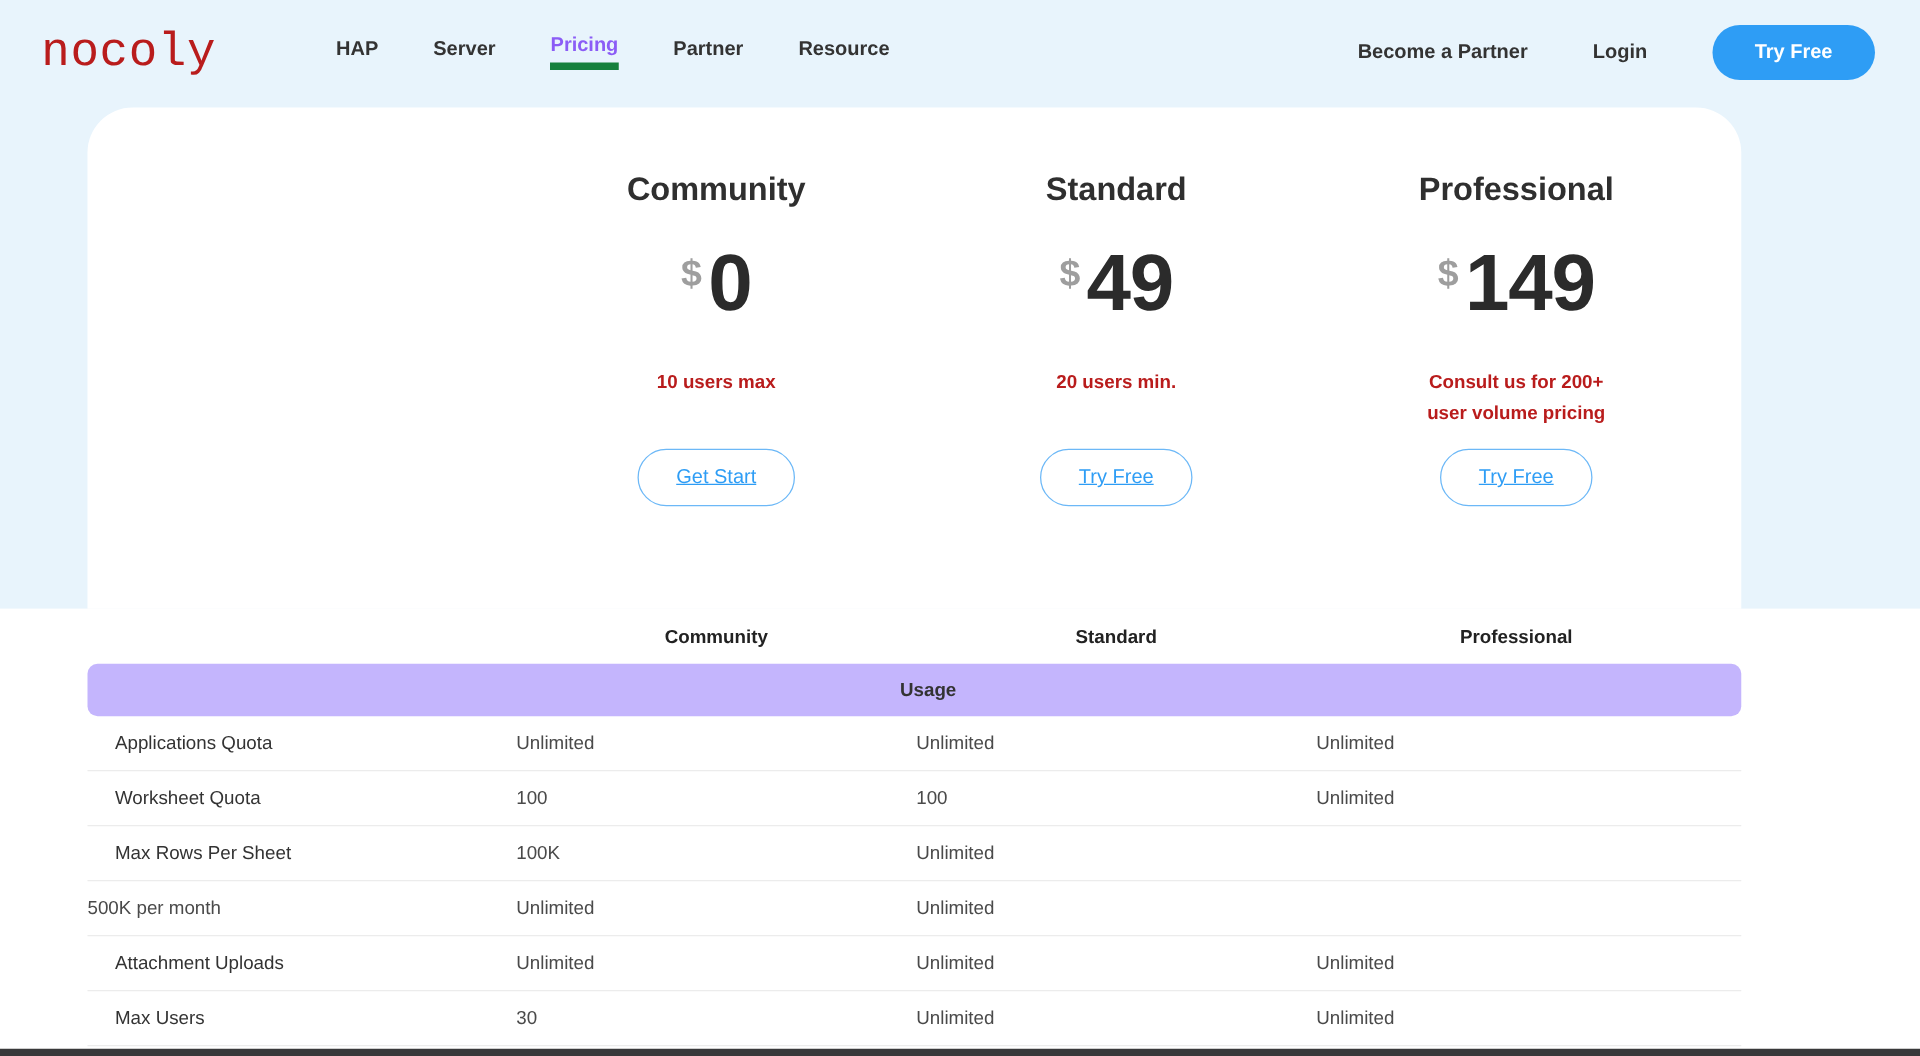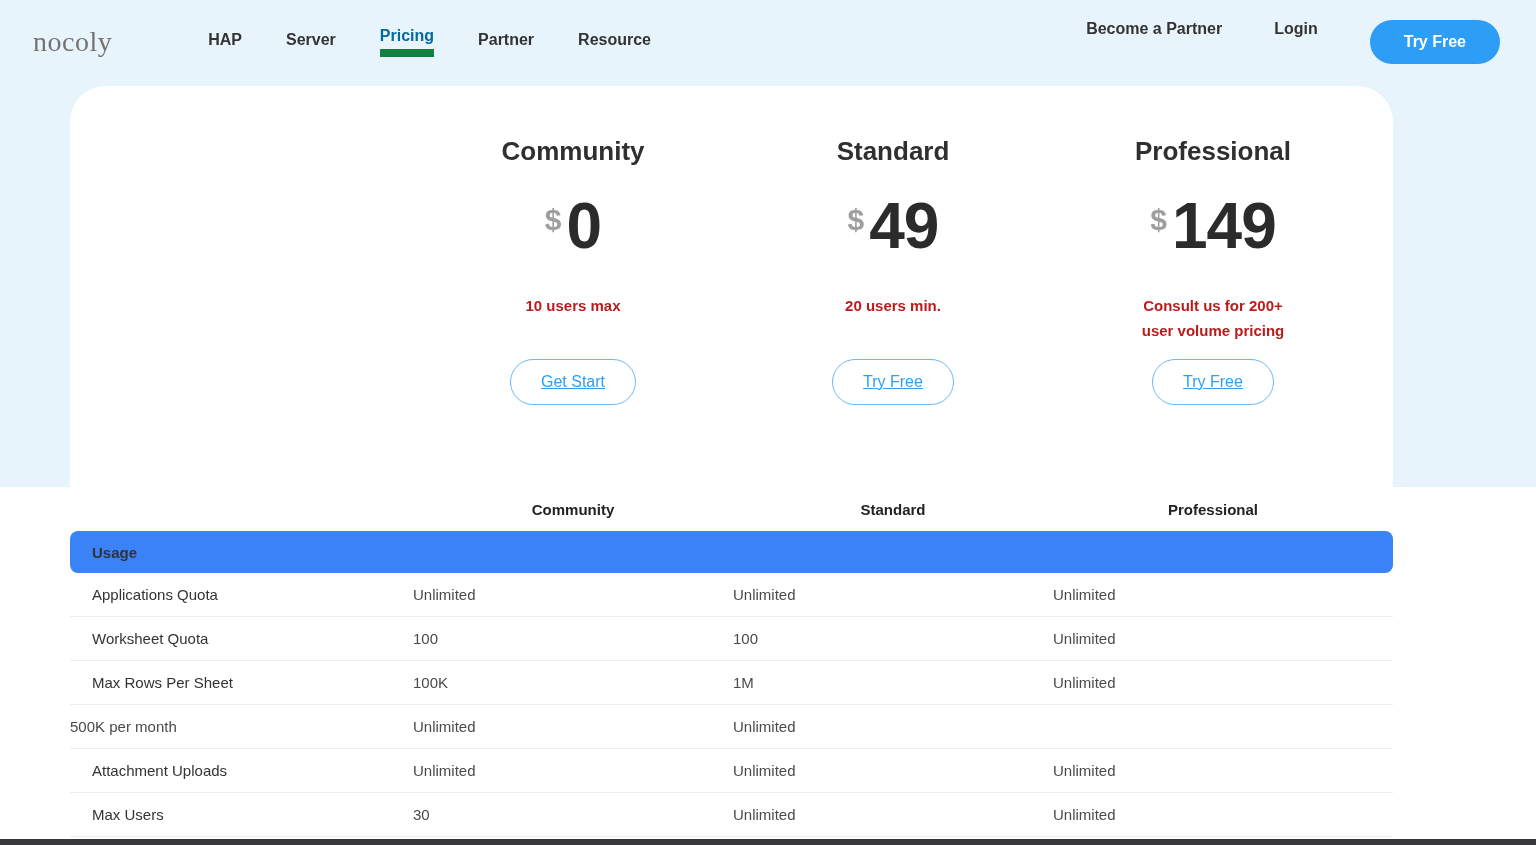--- a/index.html
+++ b/index.html
@@ -3,27 +3,27 @@
 <meta charset="utf-8">
 <style>
   * { margin:0; padding:0; box-sizing:border-box; }
   html,body { width:1536px; height:845px; overflow:hidden; background:#ffffff;
     font-family:"Liberation Sans", sans-serif; }
 
   
   .blue-zone { background:#e8f4fc; }
 
   .navbar { height:84px; display:flex; align-items:center; padding:0 36px 0 33px; }
-  .logo { font-family:Liberation Serif, serif; font-size:28px; font-weight:400;
-    color:#737373; letter-spacing:0.5px; cursor:pointer; }
+  .logo { font-family:Liberation Mono, monospace; font-size:38px; font-weight:400;
+    color:#b91c1c; letter-spacing:0.5px; cursor:pointer; }
   .nav { display:flex; align-items:center; margin-left:96px; gap:44px; }
   .nav-item { font-size:16px; font-weight:700; color:#333; text-decoration:none;
     cursor:pointer; padding-bottom:4px; }
-  .nav-item.active { color:#0369a1; border-bottom:8px solid #15803d; }
-  .nav-right { margin-left:auto; display:flex; align-items:flex-start; gap:52px; }
+  .nav-item.active { color:#8b5cf6; border-bottom:6px solid #15803d; }
+  .nav-right { margin-left:auto; display:flex; align-items:center; gap:52px; }
   .nav-link { font-size:16px; font-weight:700; color:#333; text-decoration:none; cursor:pointer; }
   .btn-primary { background:#2e9df5; color:#fff; border:none; border-radius:22px;
     height:44px; padding:0 34px; font-size:16px; font-weight:700; cursor:pointer;
     font-family:"Liberation Sans", sans-serif; }
 
   
   .hero { padding-top:2px; }
   .card { margin:0 0 0 70px; width:1323px; height:401px; background:#fff;
     border-radius:36px 36px 0 0; }
   .plan-grid { display:grid; grid-template-columns:343px 320px 320px 320px 20px; }
@@ -37,21 +37,21 @@
   .btn-outline { background:#fff; color:#2e9df5; border:1px solid #6cb8f7; border-radius:23px;
     height:46px; padding:0 30px; min-width:118px; font-size:16px; cursor:pointer;
     font-family:"Liberation Sans", sans-serif; margin-top:14px;text-decoration:underline; }
 
   
   .compare { background:#fff; }
   .t-grid { display:grid; grid-template-columns:343px 320px 320px 320px 20px; align-items:center; }
   .t-wrap { margin-left:70px; width:1323px; }
   .t-head { height:44px; }
   .t-head .c { font-size:15px; font-weight:700; color:#222; text-align:center; }
-  .t-section { height:42px; background:#3b82f6; border-radius:8px; display:flex; align-items:center; }
+  .t-section { height:42px; background:#c4b5fd; border-radius:8px; display:flex; align-items:center;justify-content:center; }
   .t-section span { font-size:15px; font-weight:700; color:#333; padding-left:22px; }
   .t-row { height:44px; border-bottom:1px solid #ececec; }
   .t-row .lbl { font-size:15px; color:#333; padding-left:22px; }
   .t-row .val { font-size:15px; color:#4a4a4a; text-align:left; }
 
   .footer-strip { height:6px; background:#38383a; margin-top:2px; }
 </style>
 </head>
 <body>
 
@@ -149,21 +149,20 @@
       <div class="lbl">Worksheet Quota</div>
       <div class="val">100</div>
       <div class="val">100</div>
       <div class="val">Unlimited</div>
       <div></div>
     </div>
 
     <div class="t-grid t-row">
       <div class="lbl">Max Rows Per Sheet</div>
       <div class="val">100K</div>
-      <div class="val">1M</div>
       <div class="val">Unlimited</div>
       <div></div>
     </div>
 
     <div class="t-grid t-row">
       <div class="val">500K per month</div>
       <div class="val">Unlimited</div>
       <div class="val">Unlimited</div>
       <div></div>
     </div>

